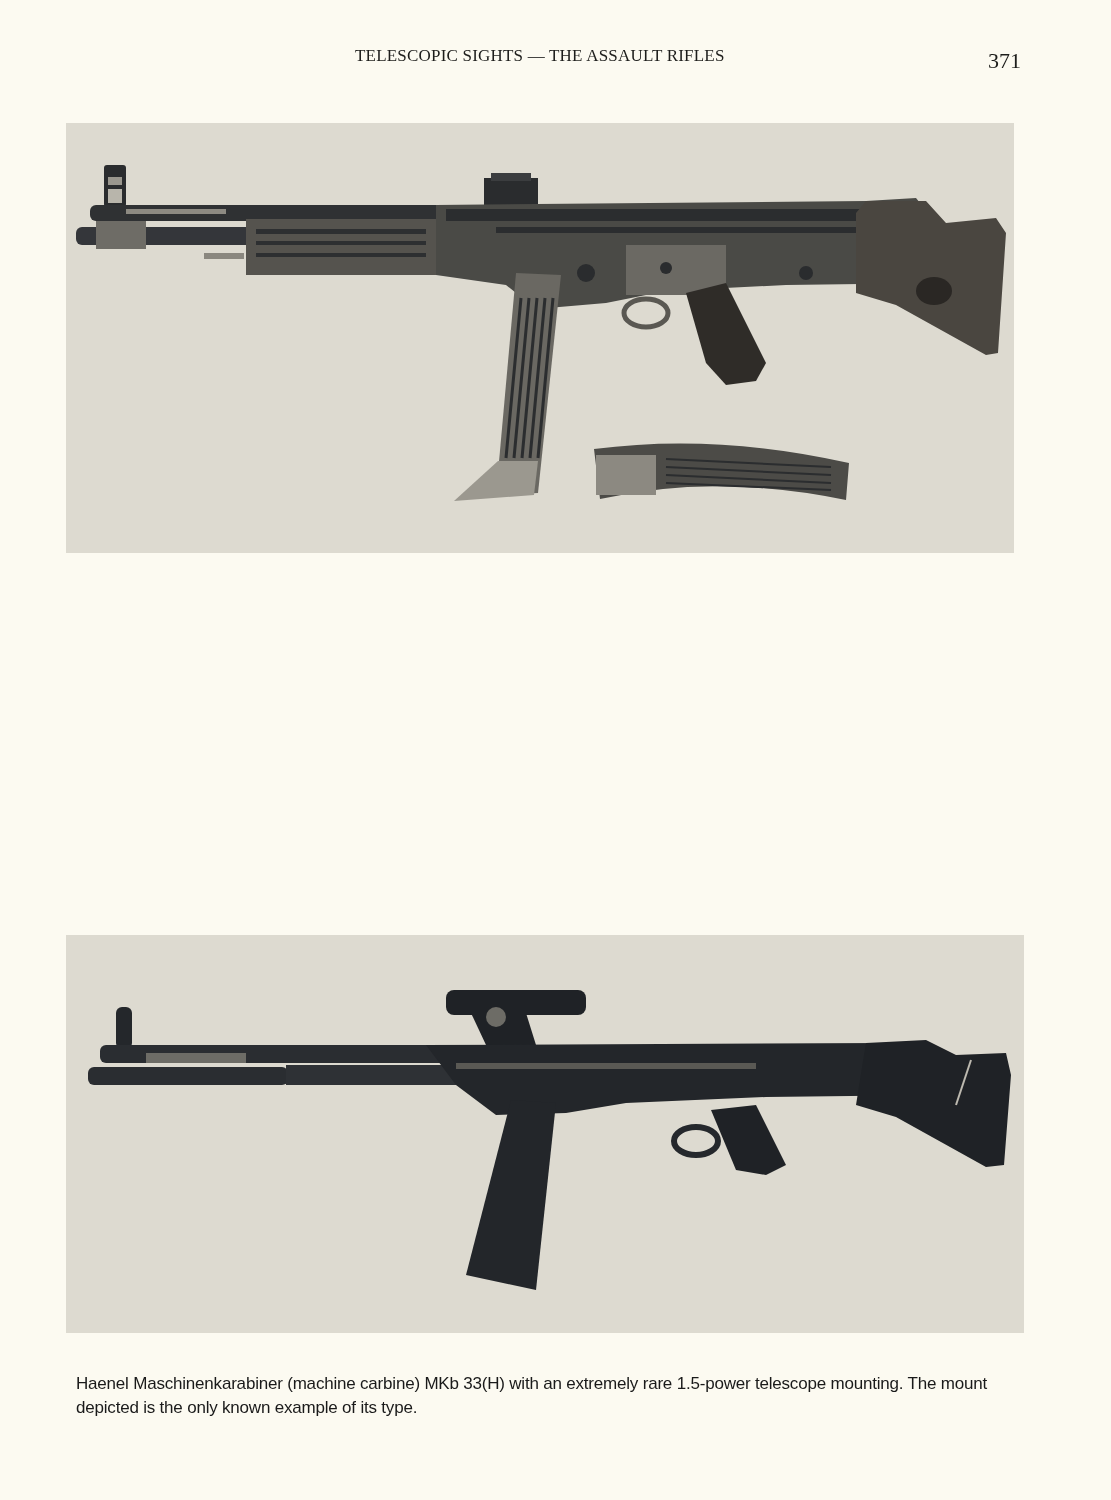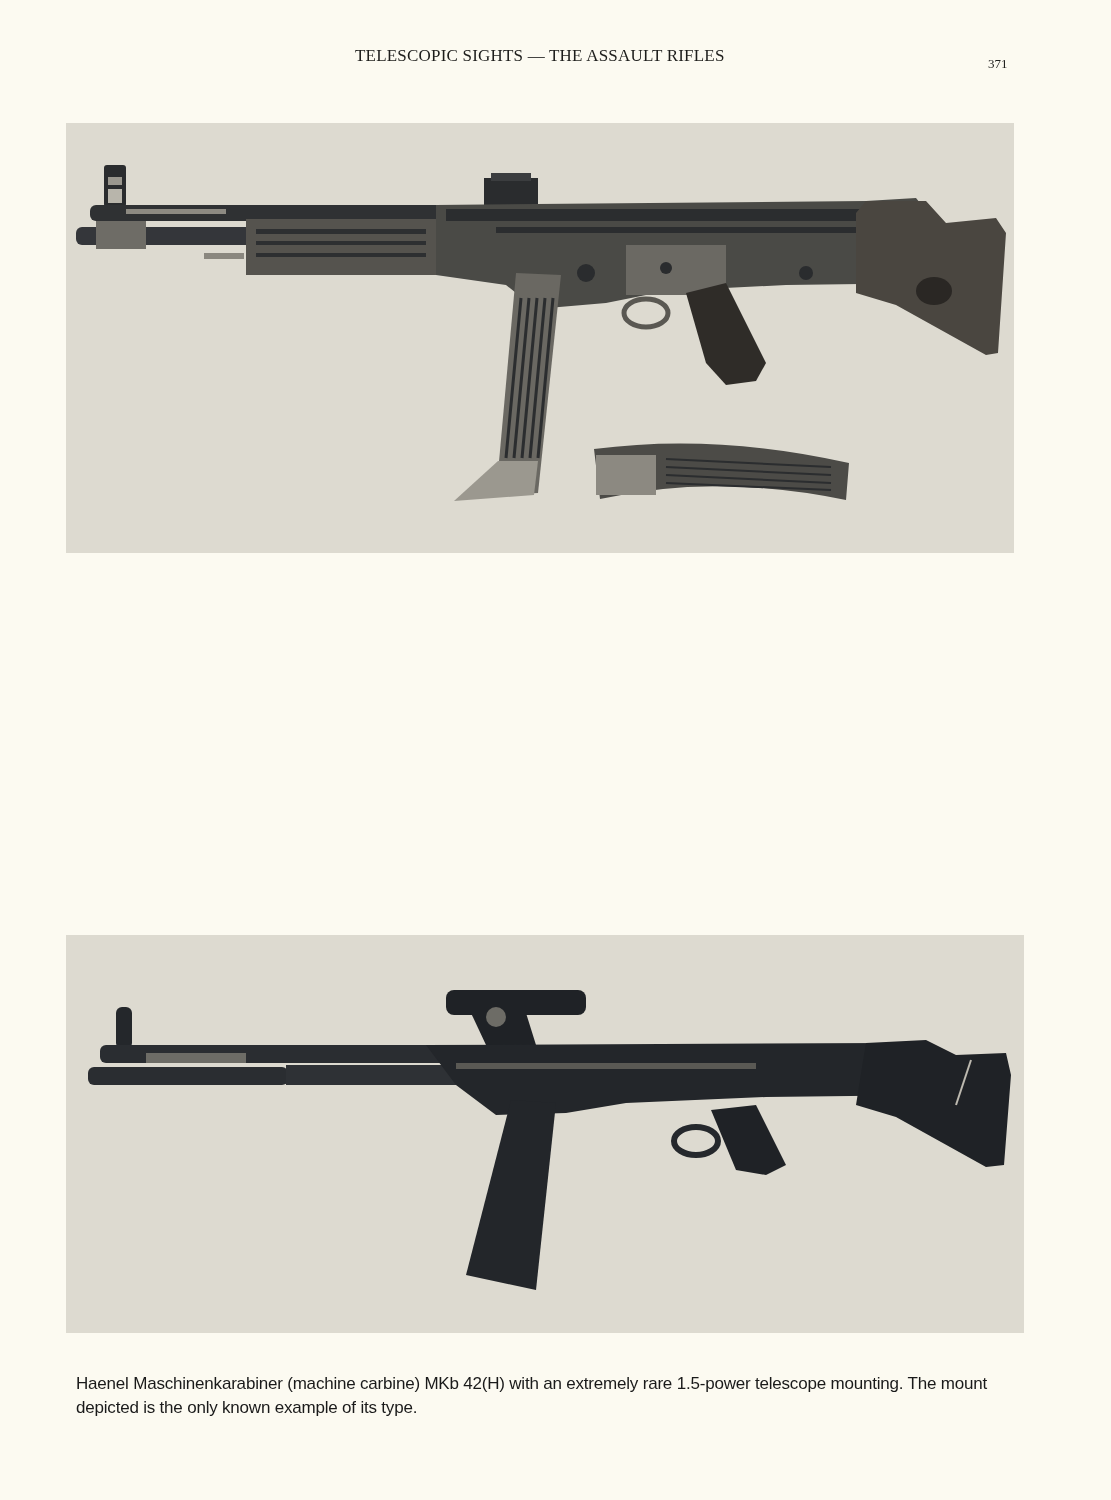--- a/index.html
+++ b/index.html
@@ -15,23 +15,23 @@
       position: absolute; left: 0; top: 44px; width: 1111px; height: 26px;
     }
     .running-title {
       position: absolute; left: 339px; top: 2px;
       font-family: "Liberation Serif", serif;
       font-size: 17px; letter-spacing: 0.2px; color: #1d1d1b;
       white-space: nowrap;
       margin-left: 16px;
     }
     .page-number {
-      position: absolute; left: 988px; top: 12px;
+      position: absolute; left: 988px; top: 4px;
       font-family: "Liberation Serif", serif;
-      font-size: 13px; color: #1d1d1b;
+      font-size: 22px; color: #1d1d1b;
     }
     .photo {
       position: absolute;
       background: #dddad0;
       overflow: hidden;
     }
     .photo svg { position: absolute; left: 0; top: 0; }
     .photo-top { left: 66px; top: 123px; width: 948px; height: 430px; }
     .photo-bottom { left: 66px; top: 935px; width: 958px; height: 398px; }
     .caption {
@@ -143,15 +143,15 @@
 
       <path d="M645 175 L690 170 L720 230 L700 240 L670 235 Z" fill="#1f2226"></path>
 
       <path d="M800 108 L860 105 L890 120 L940 118 L945 140 L938 230 L920 232 L830 182 L790 170 Z" fill="#1f2226"></path>
       <line x1="905" y1="125" x2="890" y2="170" stroke="#bdbab0" stroke-width="2"></line>
 
       <path d="M445 165 L490 168 L470 355 L400 340 Z" fill="#23262a"></path>
     </svg>
   </div>
 
-  <p class="caption caption-bottom">Haenel Maschinenkarabiner (machine carbine) MKb 42(H) with an extremely rare 1.5-power telescope mounting. The mount depicted is the only known example of its type.</p>
+  <p class="caption caption-bottom">Haenel Maschinenkarabiner (machine carbine) MKb 33(H) with an extremely rare 1.5-power telescope mounting. The mount depicted is the only known example of its type.</p>
 
 </div>
 
 </body></html>

